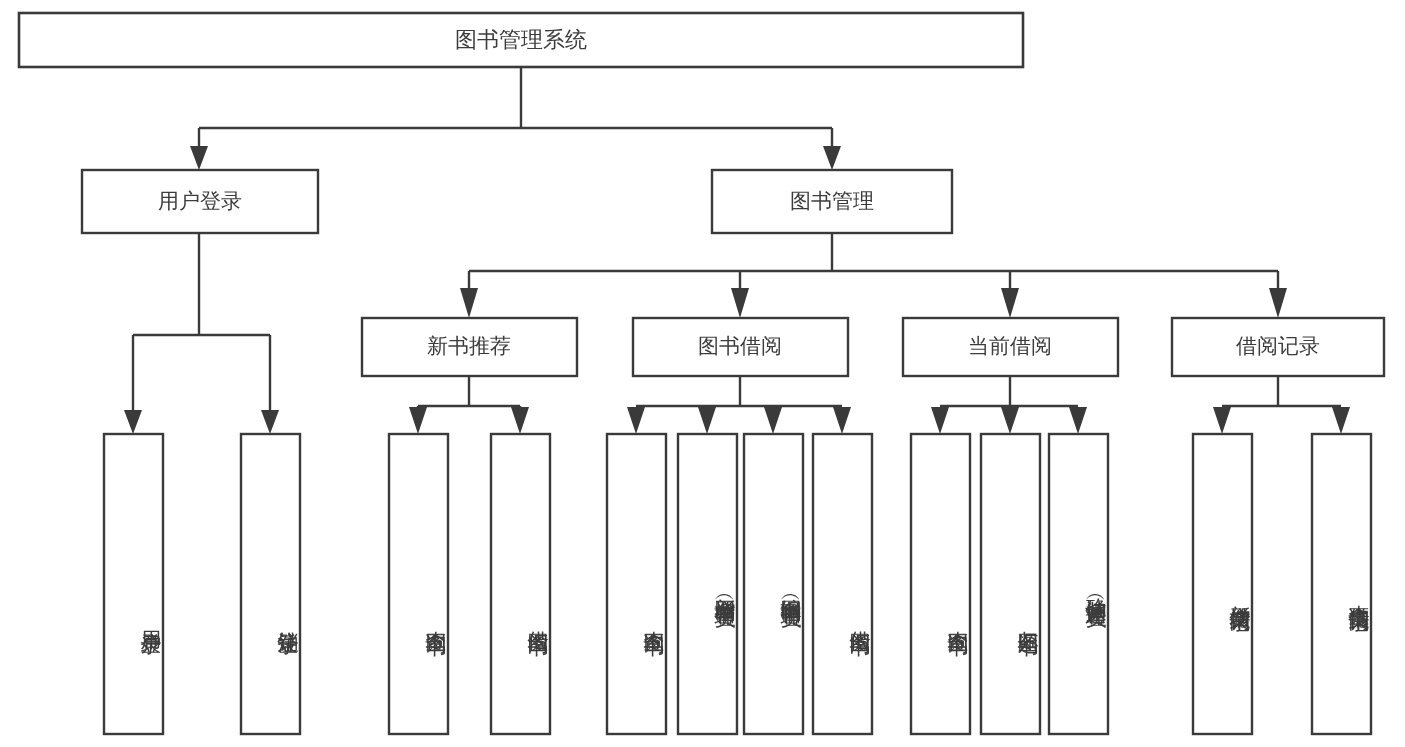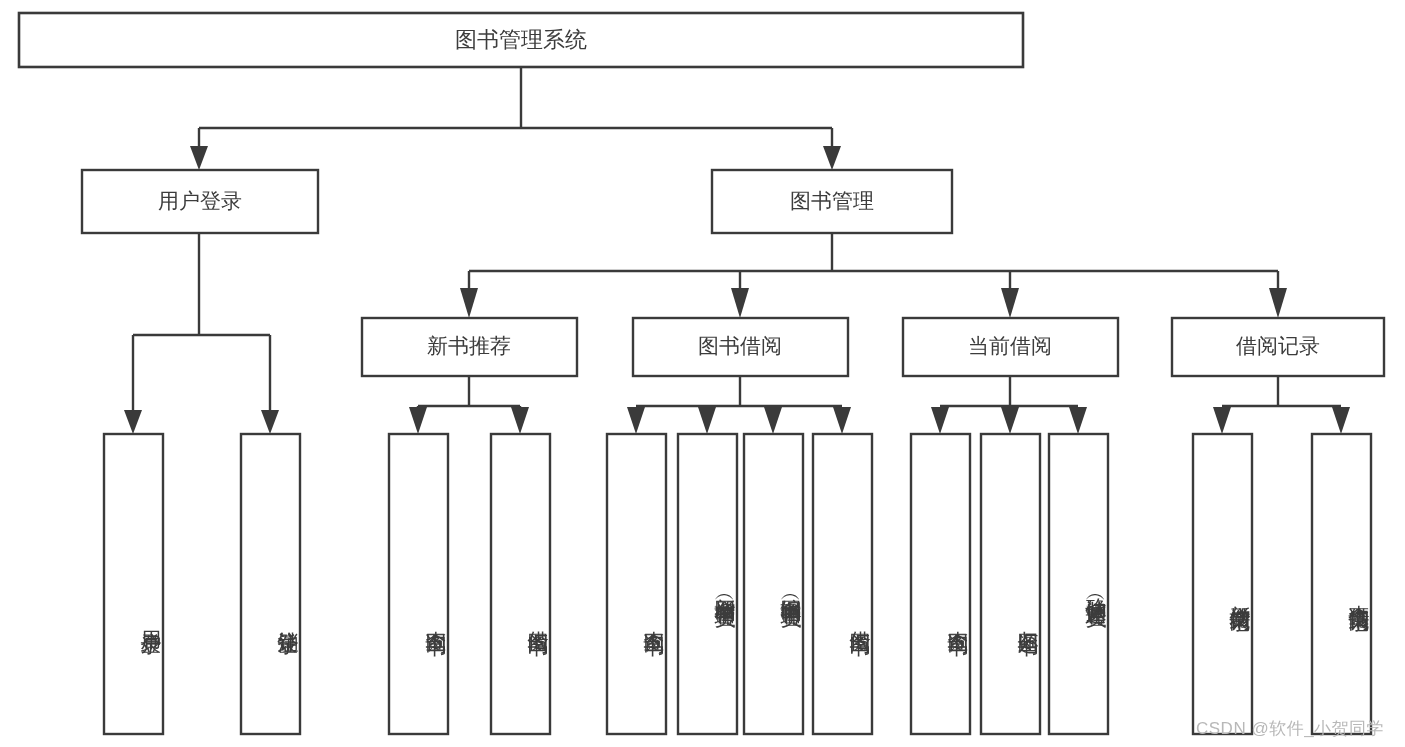--- a/index.html
+++ b/index.html
@@ -213,15 +213,14 @@
   <div class="vlabel" style="left:744px; top:443px; width:59px; height:290px;">编辑图书（管理员）</div>
   <div class="vlabel" style="left:813px; top:500px; width:59px; height:234px;">借阅图书</div>
 
   <div class="vlabel" style="left:911px; top:500px; width:59px; height:234px;">查询图书</div>
   <div class="vlabel" style="left:981px; top:500px; width:59px; height:234px;">归还图书</div>
   <div class="vlabel" style="left:1049px; top:443px; width:59px; height:290px;">确认归还（管理员）</div>
 
   <div class="vlabel" style="left:1193px; top:455px; width:59px; height:275px;">新增借阅记录</div>
   <div class="vlabel" style="left:1312px; top:455px; width:59px; height:275px;">查询借阅记录</div>
 
-  <div class="watermark" style="left:1196px; top:717px;">CSDN @软件_小贺同学</div>
 
 </div>
 
 </body></html>

